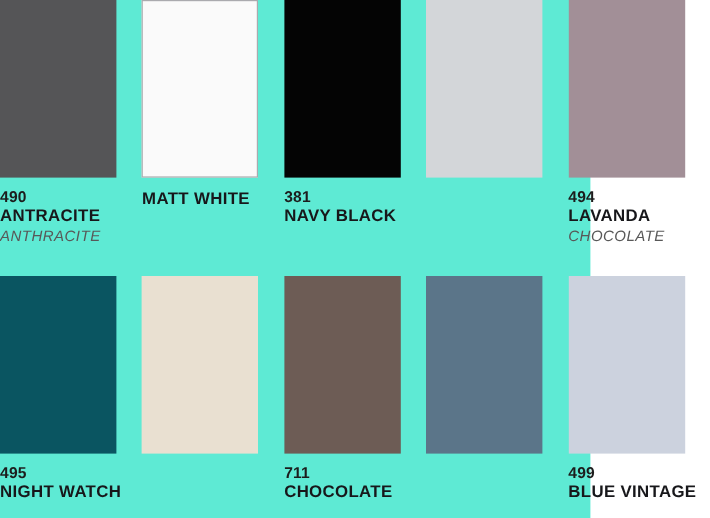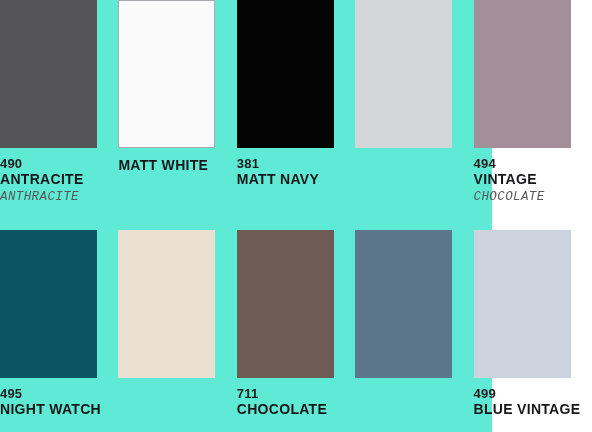--- a/index.html
+++ b/index.html
@@ -63,21 +63,21 @@
   .swatch-name {
     font-size: 14px;
     font-weight: bold;
     color: #17171a;
     line-height: 14px;
     margin-top: 1px;
     letter-spacing: 0.3px;
     white-space: nowrap;
   }
   .swatch-alt {
-    font-family: Liberation Mono, monospace;
+    font-family: Liberation Sans, sans-serif;
     font-style: italic;
     font-weight: normal;
     font-size: 12.5px;
     color: #585858;
     line-height: 14px;
     margin-top: 4px;
     letter-spacing: 0.4px;
     white-space: nowrap;
   }
   .swatch-alt:empty { display: none; }
@@ -103,34 +103,34 @@
       <div class="swatch-meta">
         <div class="swatch-name">MATT WHITE</div>
 
       </div>
     </div>
 
     <div class="swatch-cell">
       <div class="swatch-chip" style="background-color: rgb(4, 4, 4);"></div>
       <div class="swatch-meta">
         <div class="swatch-code">381</div>
-        <div class="swatch-name">MATT NAVY</div>
+        <div class="swatch-name">NAVY BLACK</div>
 
       </div>
     </div>
 
     <div class="swatch-cell">
       <div class="swatch-chip" style="background-color: rgb(211, 214, 217);"></div>
     </div>
 
     <div class="swatch-cell">
       <div class="swatch-chip" style="background-color: rgb(162, 143, 151);"></div>
       <div class="swatch-meta">
         <div class="swatch-code">494</div>
-        <div class="swatch-name">VINTAGE</div>
+        <div class="swatch-name">LAVANDA</div>
         <div class="swatch-alt">CHOCOLATE</div>
       </div>
     </div>
 
   </div>
 
   <div class="swatch-row row-2">
 
     <div class="swatch-cell">
       <div class="swatch-chip" style="background-color: rgb(10, 85, 97);"></div>

